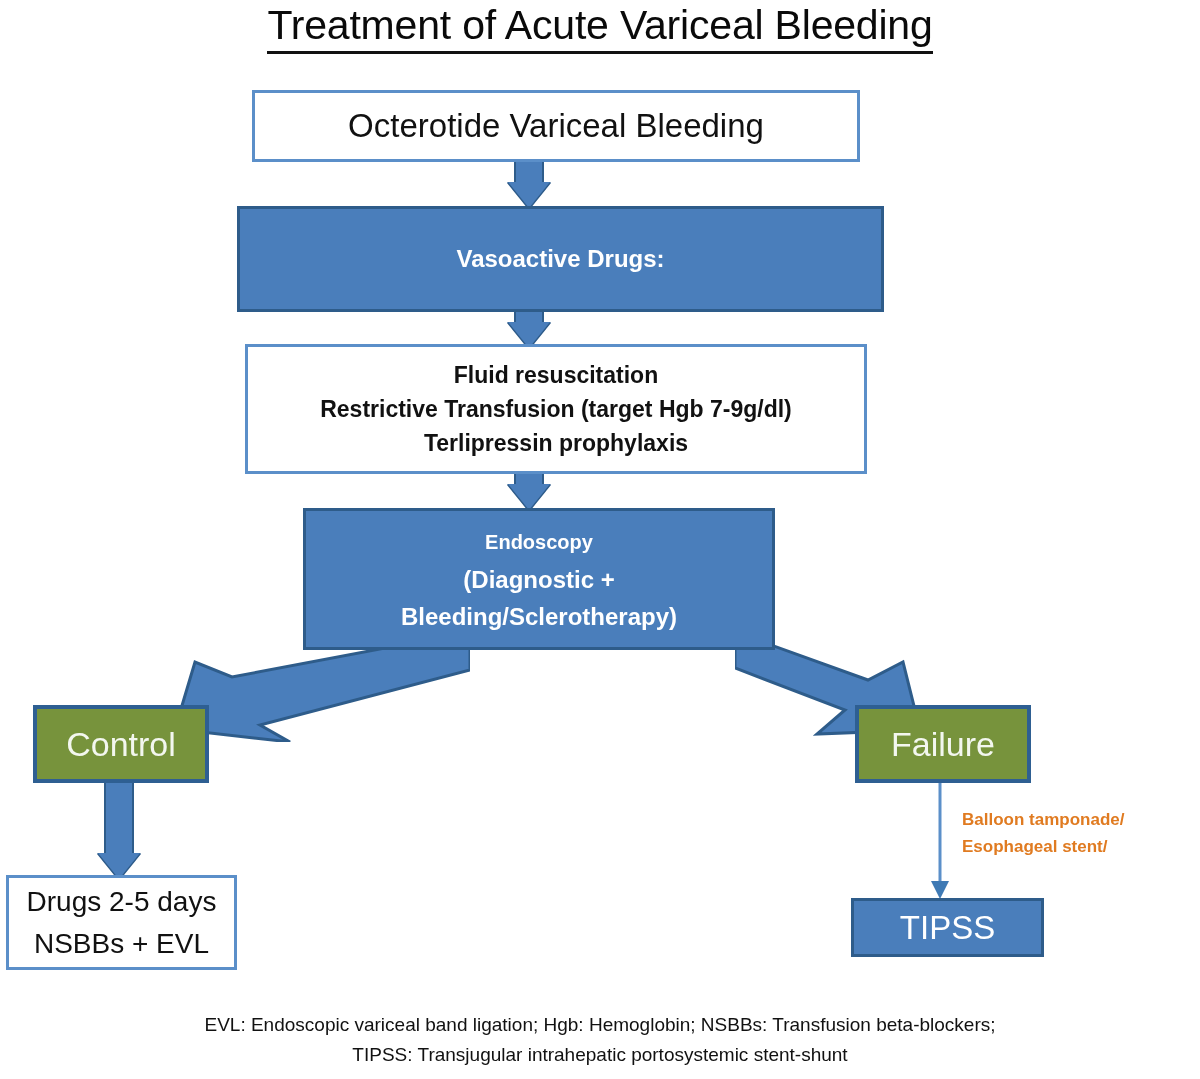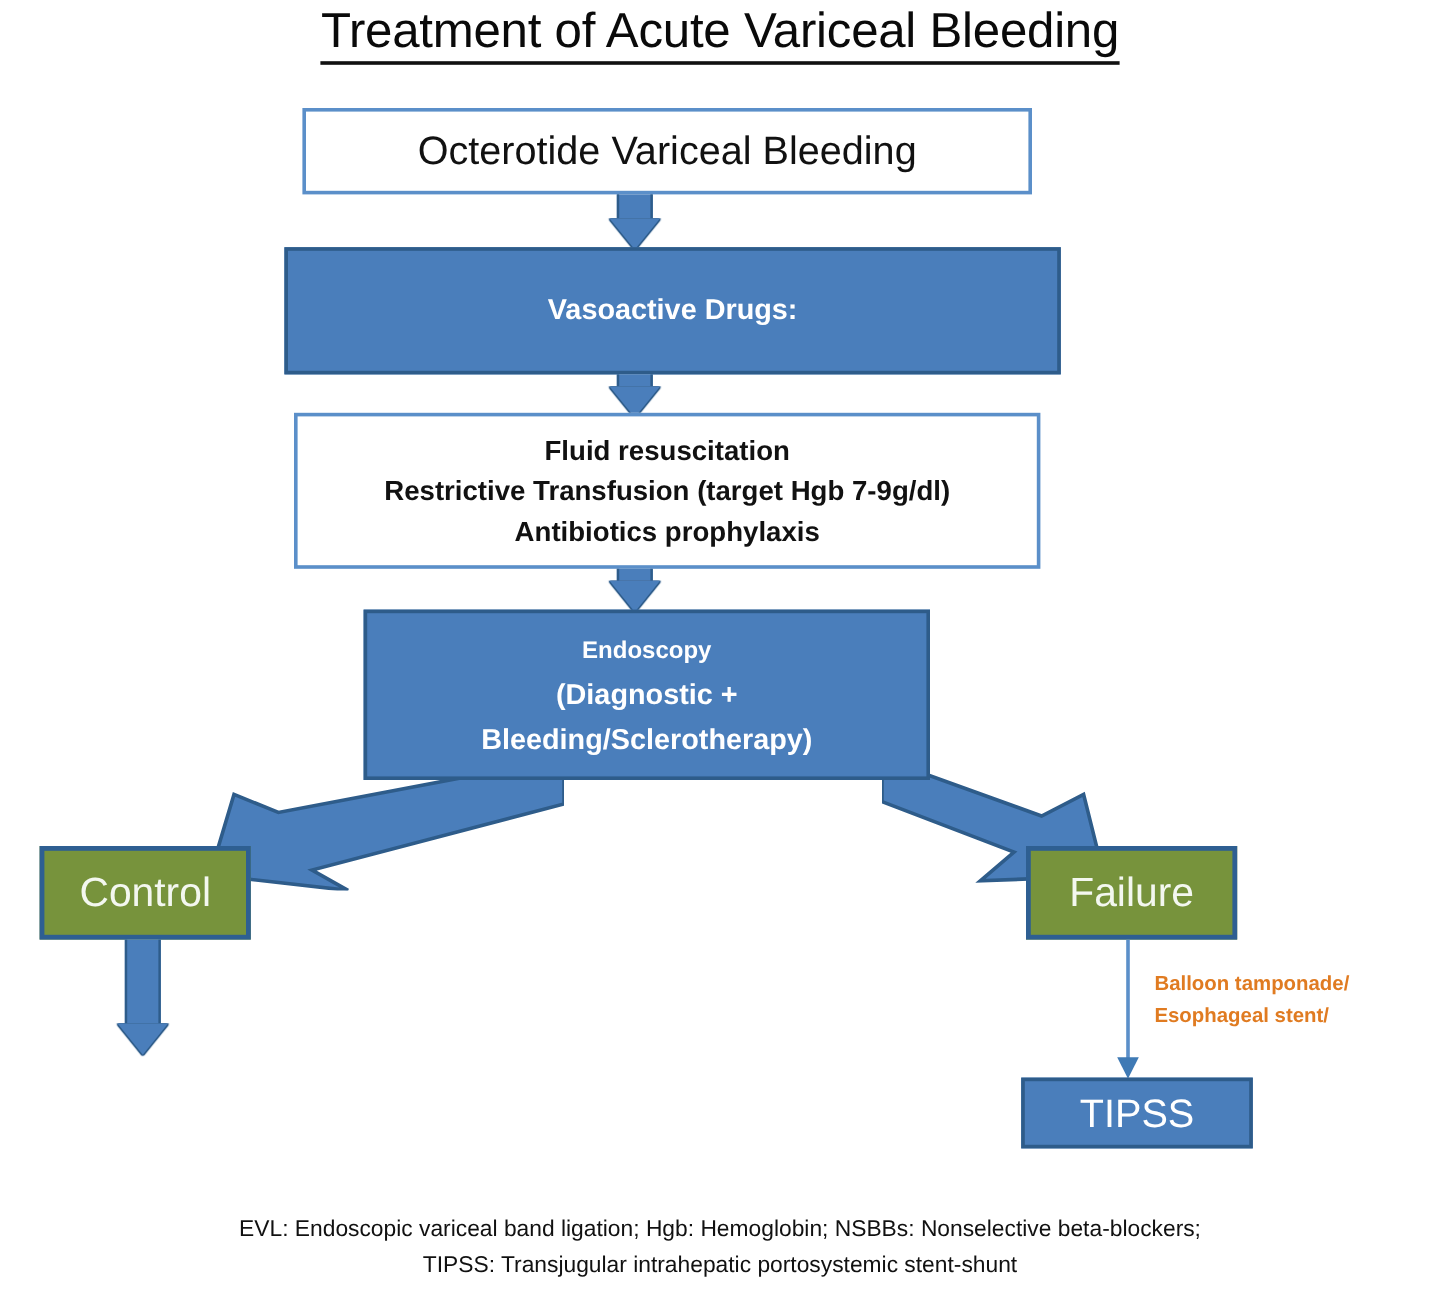--- a/index.html
+++ b/index.html
@@ -152,21 +152,21 @@
   </div>
 
   <div class="blockarrow-down" style="left:516px; top:312px; width:26px; height:36px;">
     <div class="shaft" style="height:12px;"></div>
     <div class="head"></div>
   </div>
 
   <div class="node box-white" style="left:245px; top:344px; width:622px; height:130px;">
     <span class="line t-bold" style="font-size:23px; line-height:34px;">Fluid resuscitation</span>
     <span class="line t-bold" style="font-size:23px; line-height:34px;">Restrictive Transfusion (target Hgb 7-9g/dl)</span>
-    <span class="line t-bold" style="font-size:23px; line-height:34px;">Antibiotics prophylaxis</span>
+    <span class="line t-bold" style="font-size:23px; line-height:34px;">Terlipressin prophylaxis</span>
   </div>
 
   <div class="blockarrow-down" style="left:516px; top:474px; width:26px; height:36px;">
     <div class="shaft" style="height:12px;"></div>
     <div class="head"></div>
   </div>
 
   <svg class="diag-arrow" style="left:140px; top:632px; width:330px; height:110px;" viewBox="0 0 330 110">
     <polygon points="330,0 330,38 120,93 150,110 35,97 55,30 92,45 330,0" fill="#4a7ebb" stroke="#2e5c8a" stroke-width="3"></polygon>
   </svg>
@@ -197,21 +197,25 @@
   <svg class="thinarrow" style="left:928px; top:783px; width:24px; height:118px;" viewBox="0 0 24 118">
     <line x1="12" y1="0" x2="12" y2="100" stroke="#5b8fc9" stroke-width="3"></line>
     <polygon points="3,98 21,98 12,116" fill="#3f7ab5"></polygon>
   </svg>
 
   <div class="annot" style="left:962px; top:806px;">
     <div>Balloon tamponade/</div>
     <div>Esophageal stent/</div>
   </div>
 
+  <div class="node box-white" style="left:6px; top:875px; width:231px; height:95px;">
+    <span class="line t-plain" style="font-size:28px; line-height:42px;">Drugs 2-5 days</span>
+    <span class="line t-plain" style="font-size:28px; line-height:42px;">NSBBs + EVL</span>
+  </div>
 
   <div class="node box-blue" style="left:851px; top:898px; width:193px; height:59px;">
     <span class="line t-plain" style="font-size:33px;">TIPSS</span>
   </div>
 
-  <div class="footnote" style="top:1010px;">EVL: Endoscopic variceal band ligation; Hgb: Hemoglobin;  NSBBs: Nonselective beta-blockers;</div>
+  <div class="footnote" style="top:1010px;">EVL: Endoscopic variceal band ligation; Hgb: Hemoglobin;  NSBBs: Transfusion beta-blockers;</div>
   <div class="footnote" style="top:1040px;">TIPSS: Transjugular intrahepatic portosystemic stent-shunt</div>
 
 </div>
 
 </body></html>

